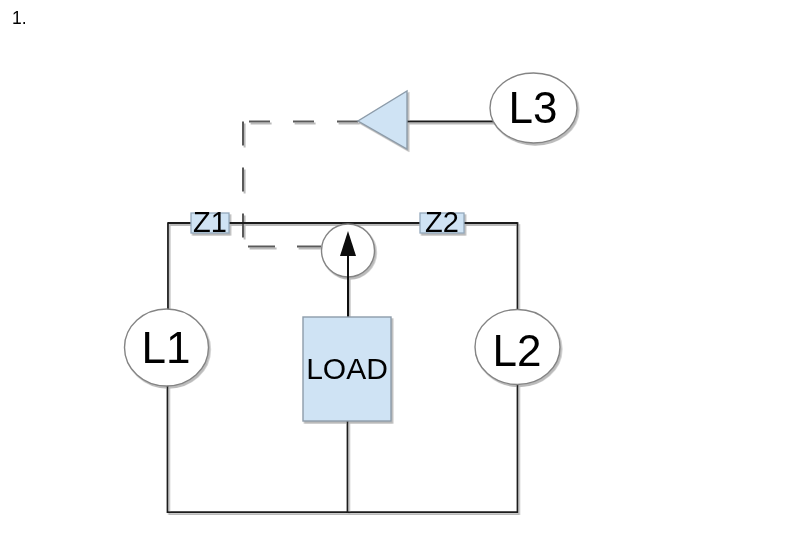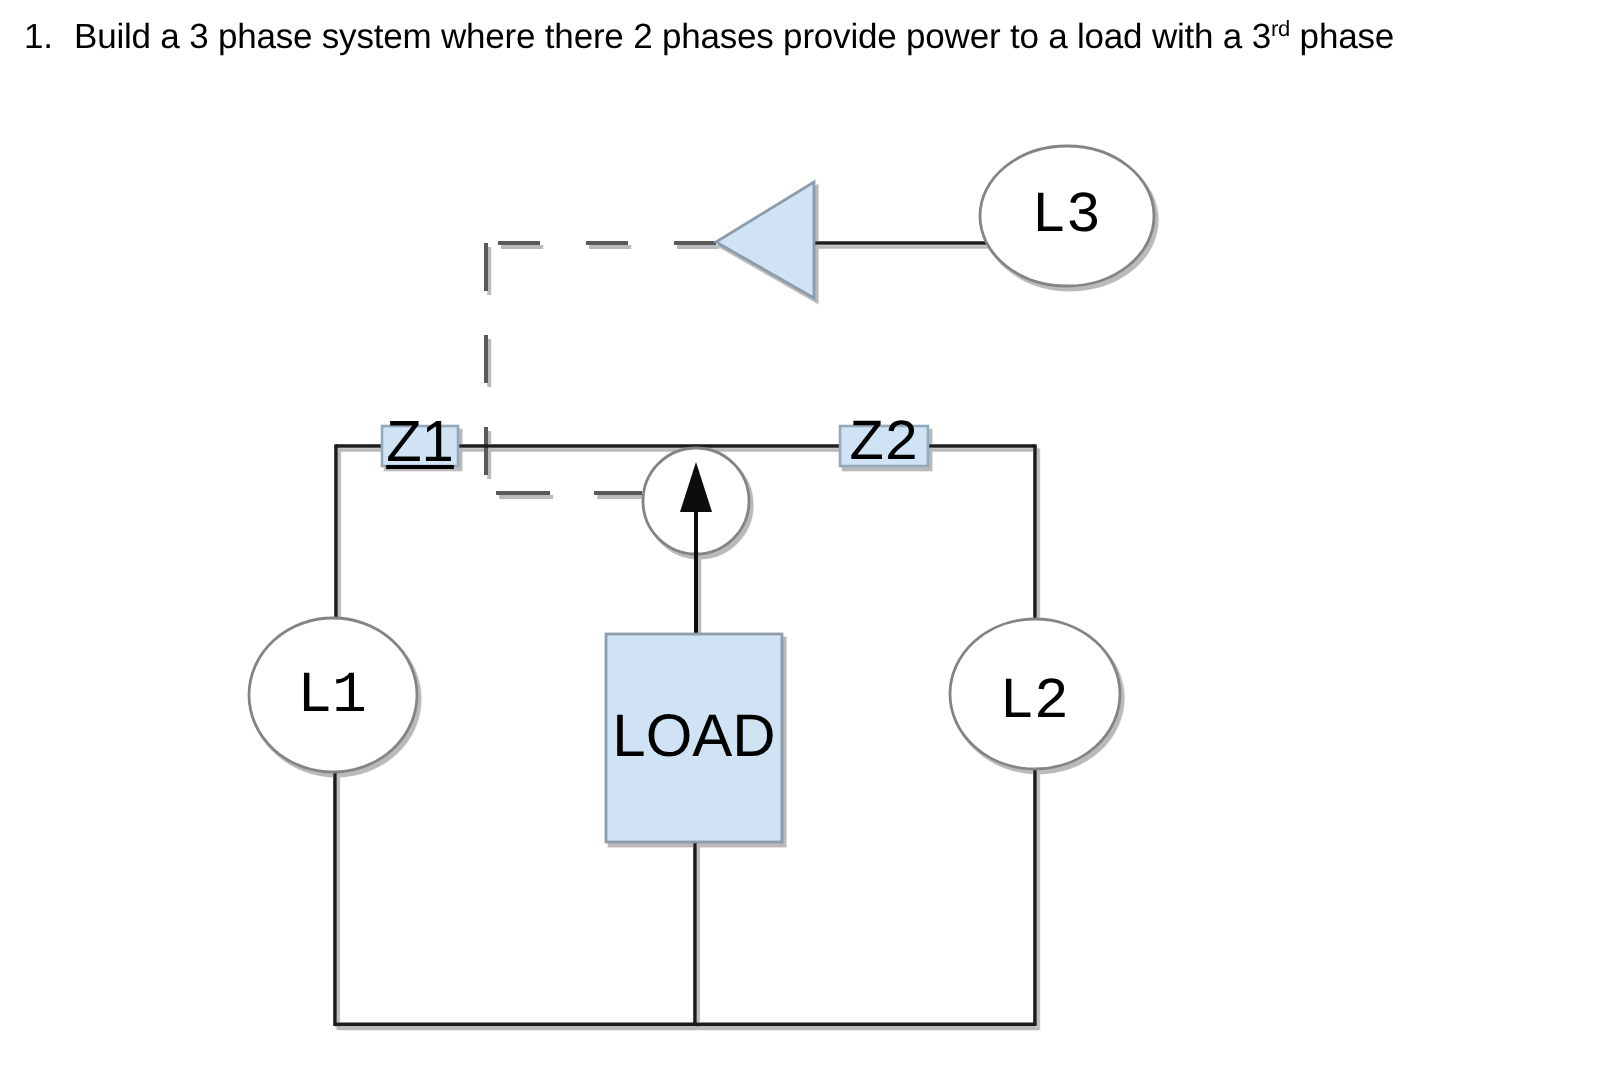--- a/index.html
+++ b/index.html
@@ -17,30 +17,30 @@
   .qnum{flex:0 0 25px;}
   .qtext{margin:0;}
   sup.ord{font-size:11px;line-height:0;vertical-align:6px;}
   
   .diagram{position:absolute;left:0;top:0;width:808px;height:542px;}
   svg{position:absolute;left:0;top:0;}
   .dlabel{
     position:absolute;transform:translate(-50%,-50%);
     white-space:nowrap;line-height:1;color:#000;z-index:3;
   }
-  .lbl-phase{font-size:29px;font-family:Liberation Mono, monospace;}
+  .lbl-phase{font-size:44px;}
   .lbl-z{font-size:29px;}
   .lbl-load{font-size:30px;}
 </style>
 </head>
 <body>
 
 <div class="question">
   <span class="qnum">1.</span>
-  <p class="qtext"><span><span>Build a 3 phase system where there 2 phases provide power to a load with a 3</span><sup class="ord">rd</sup><span> phase</span></span><br></p>
+  <p class="qtext"><br></p>
 </div>
 
 <div class="diagram">
 
   <svg width="808" height="542" viewBox="0 0 808 542">
     <defs>
       <filter id="ds" x="-10%" y="-10%" width="120%" height="120%">
         <feDropShadow dx="1.6" dy="2" stdDeviation="0.2" flood-color="#b2b2b2" flood-opacity="0.9"></feDropShadow>
       </filter>
     </defs>
@@ -74,19 +74,19 @@
       <path d="M348 252 V317" stroke="#0a0a0a" stroke-width="2" fill="none"></path>
       <polygon points="348,231 340,256 356,256" fill="#0a0a0a"></polygon>
 
       <rect x="191" y="213" width="38" height="20" stroke-width="1.3" stroke="#94a9bc" fill="#cfe3f4"></rect>
       <rect x="420" y="213" width="44" height="20" stroke-width="1.3" stroke="#94a9bc" fill="#cfe3f4"></rect>
 
       <rect x="303" y="317" width="88" height="104" stroke-width="1.4" stroke="#8d9caa" fill="#cfe3f4"></rect>
     </g>
   </svg>
 
-  <div class="dlabel lbl-z" style="left:210px;top:222px;text-decoration:underline;">Z1</div>
-  <div class="dlabel lbl-z" style="left:442px;top:222px;font-family:Liberation Mono, monospace;">Z2</div>
+  <div class="dlabel lbl-z" style="left:210px;top:222px;">Z1</div>
+  <div class="dlabel lbl-z" style="left:442px;top:222px;">Z2</div>
   <div class="dlabel lbl-phase" style="left:166px;top:348px;text-align:right;">L1</div>
   <div class="dlabel lbl-phase" style="left:517px;top:351px;">L2</div>
   <div class="dlabel lbl-phase" style="left:533px;top:108px;">L3</div>
   <div class="dlabel lbl-load" style="left:347px;top:369px;">LOAD</div>
 </div>
 
 </body></html>

